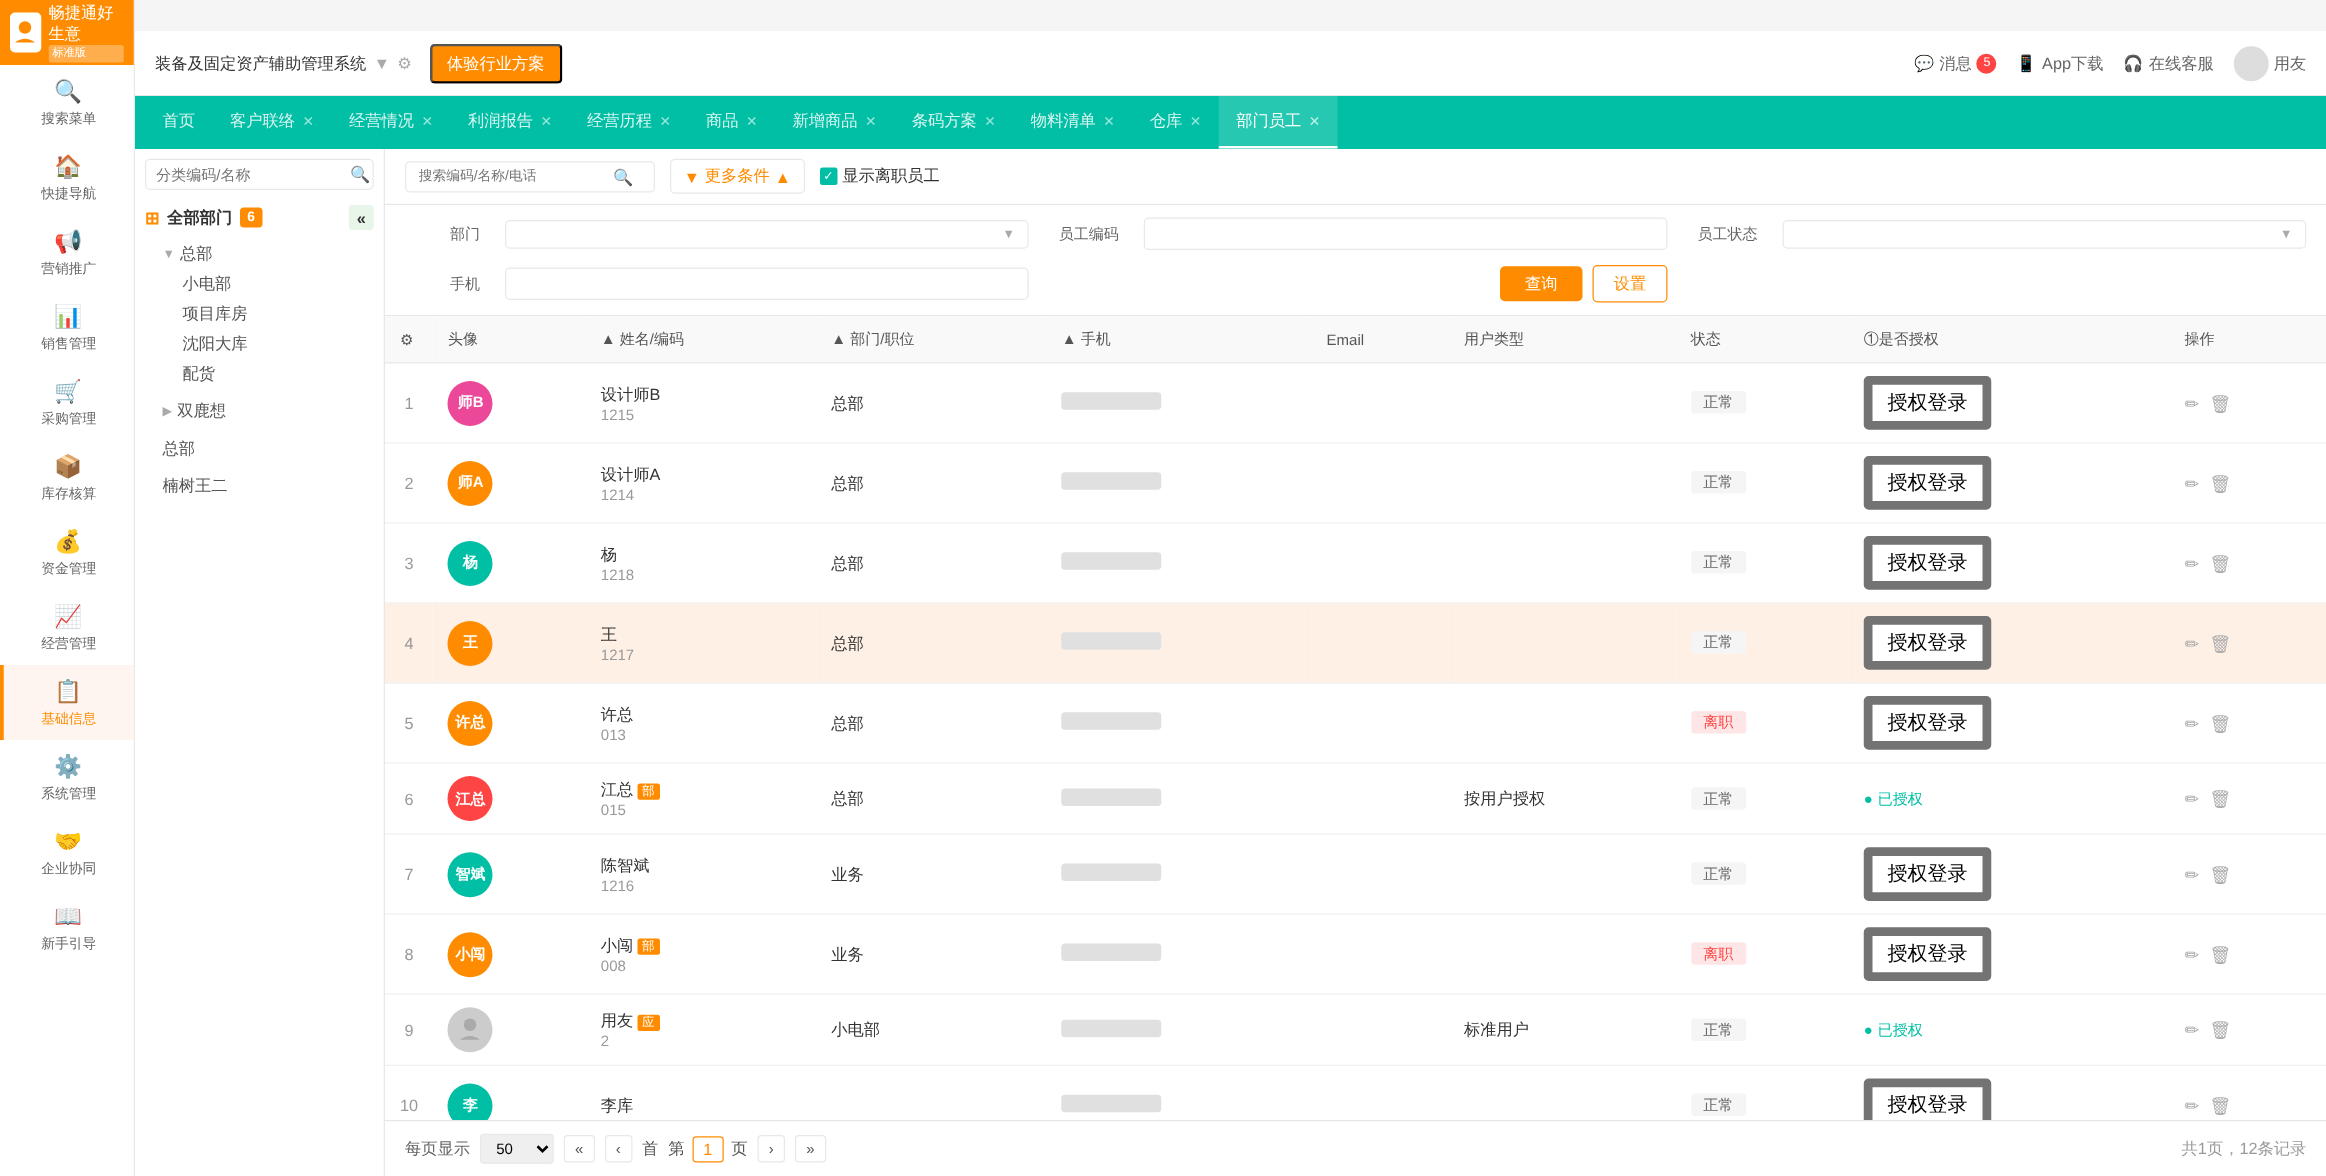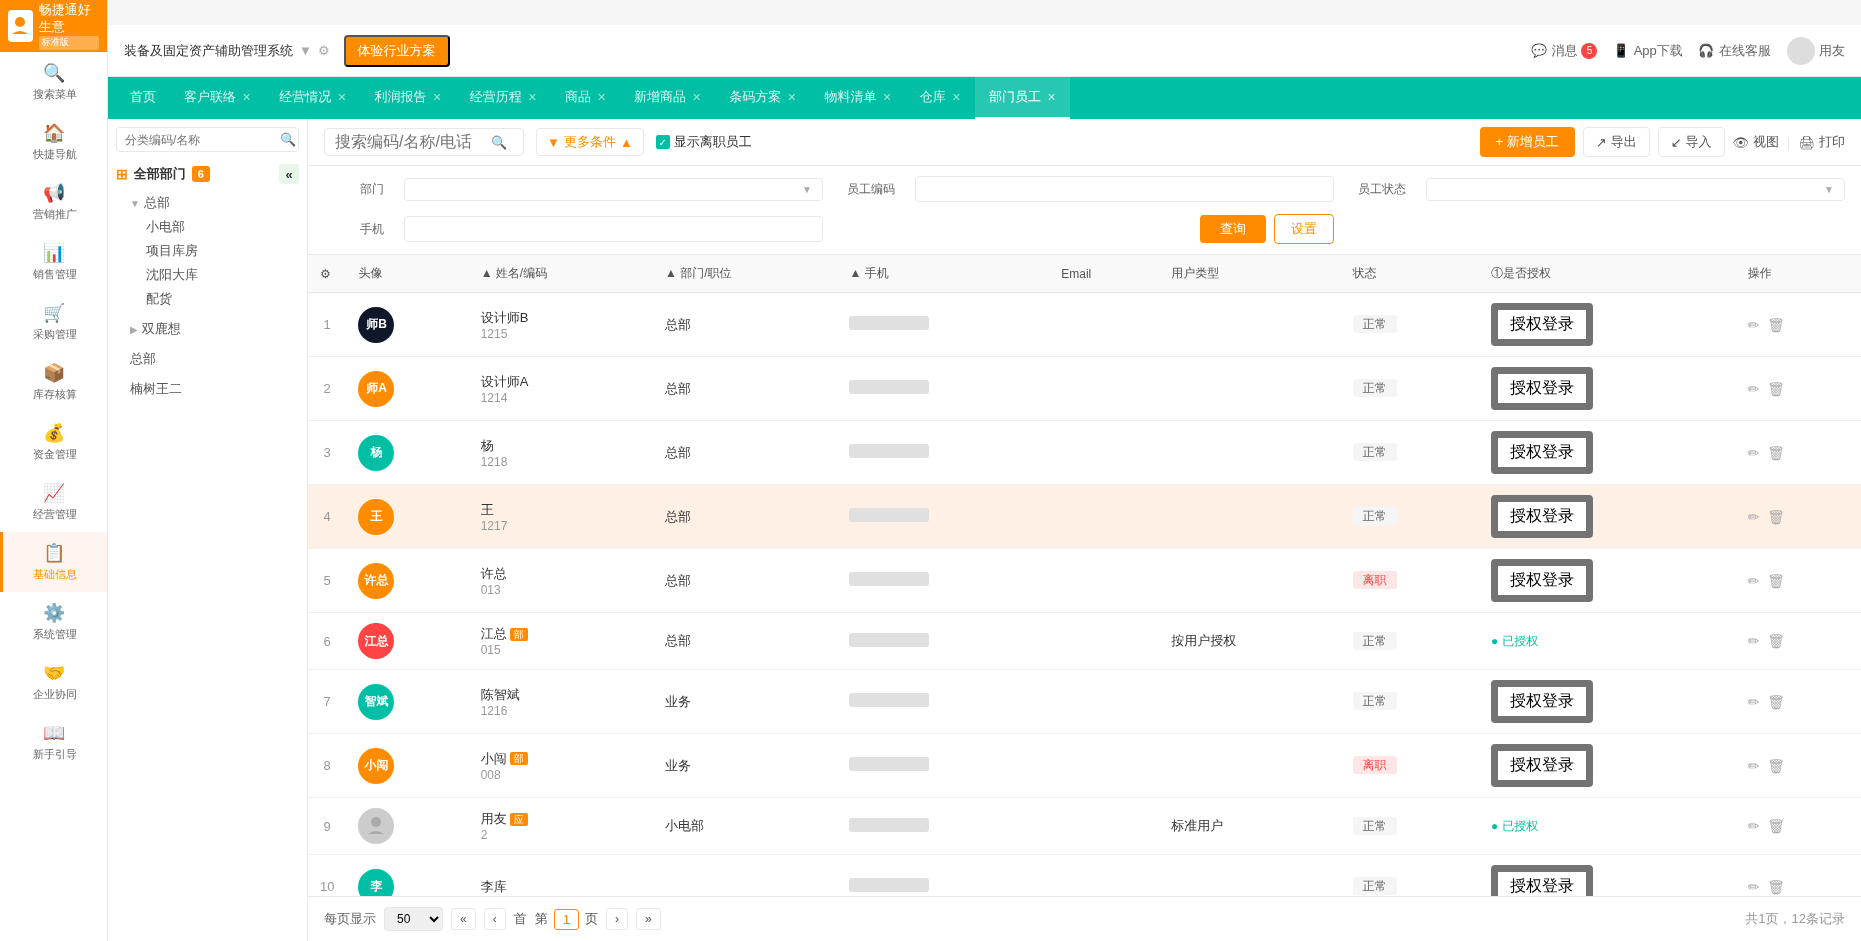--- a/index.html
+++ b/index.html
@@ -314,51 +314,31 @@
             <span>楠树王二</span>
           </div>
         </div>
       </div>
     </div>
 
     <div class="employee-panel">
 
       <div class="filter-bar">
         <div class="filter-search">
-          <input type="text" style="border: none; outline: none; font-size: 16px; width: 150px;" placeholder="搜索编码/名称/电话">
+          <input type="text" style="border: none; outline: none; font-size: 11px; width: 150px;" placeholder="搜索编码/名称/电话">
           <span style="color:#aaa;">🔍</span>
         </div>
         <div class="filter-more">
           <span>▼</span>
           <span>更多条件</span>
           <span>▲</span>
         </div>
         <div class="filter-show-resigned">
           <div class="filter-checkbox">✓</div>
           <span>显示离职员工</span>
-        </div>
-        <div class="filter-actions">
-          <button class="btn-primary">+ 新增员工</button>
-          <button class="btn-default">
-            <span>↗</span>
-            <span>导出</span>
-          </button>
-          <button class="btn-default">
-            <span>↙</span>
-            <span>导入</span>
-          </button>
-          <button class="btn-text">
-            <span>👁</span>
-            <span>视图</span>
-          </button>
-          <span style="color:#e8e8e8;">|</span>
-          <button class="btn-text">
-            <span>🖨</span>
-            <span>打印</span>
-          </button>
         </div>
       </div>
 
       <div class="advanced-filter">
         <div class="filter-field">
           <label>部门</label>
           <div class="filter-input">
             <span></span>
             <span class="chevron">▼</span>
           </div>
@@ -397,21 +377,21 @@
               <th>用户类型</th>
               <th>状态</th>
               <th>①是否授权</th>
               <th>操作</th>
             </tr>
           </thead>
           <tbody id="table-body">
           <tr>
       <td style="text-align:center;color:#999;">1</td>
       <td>
-        <div class="avatar-circle" style="background:#0f172a;">
+        <div class="avatar-circle" style="background:#ec4899;">
           师B
         </div>
       </td>
       <td>
         <div class="name-code">
           <span class="name">设计师B</span>
           <span class="code">1215</span>
         </div>
       </td>
       <td>总部</td>

